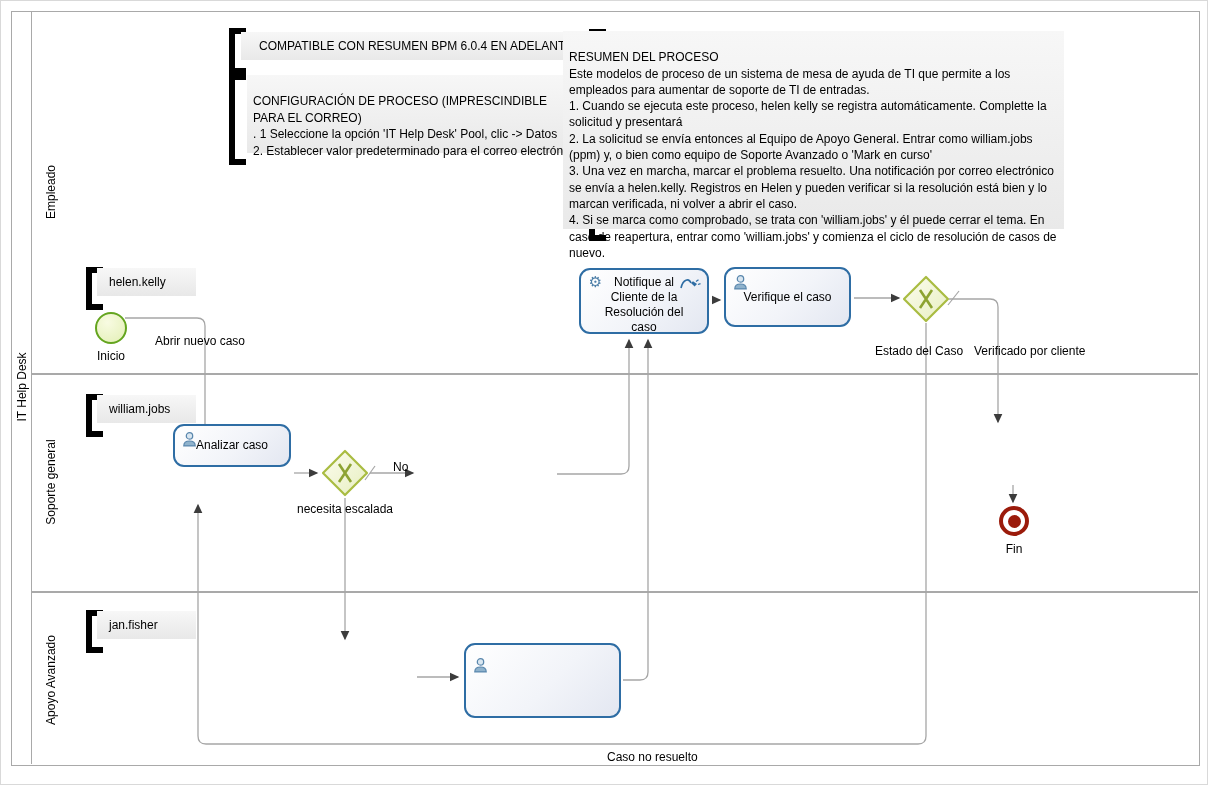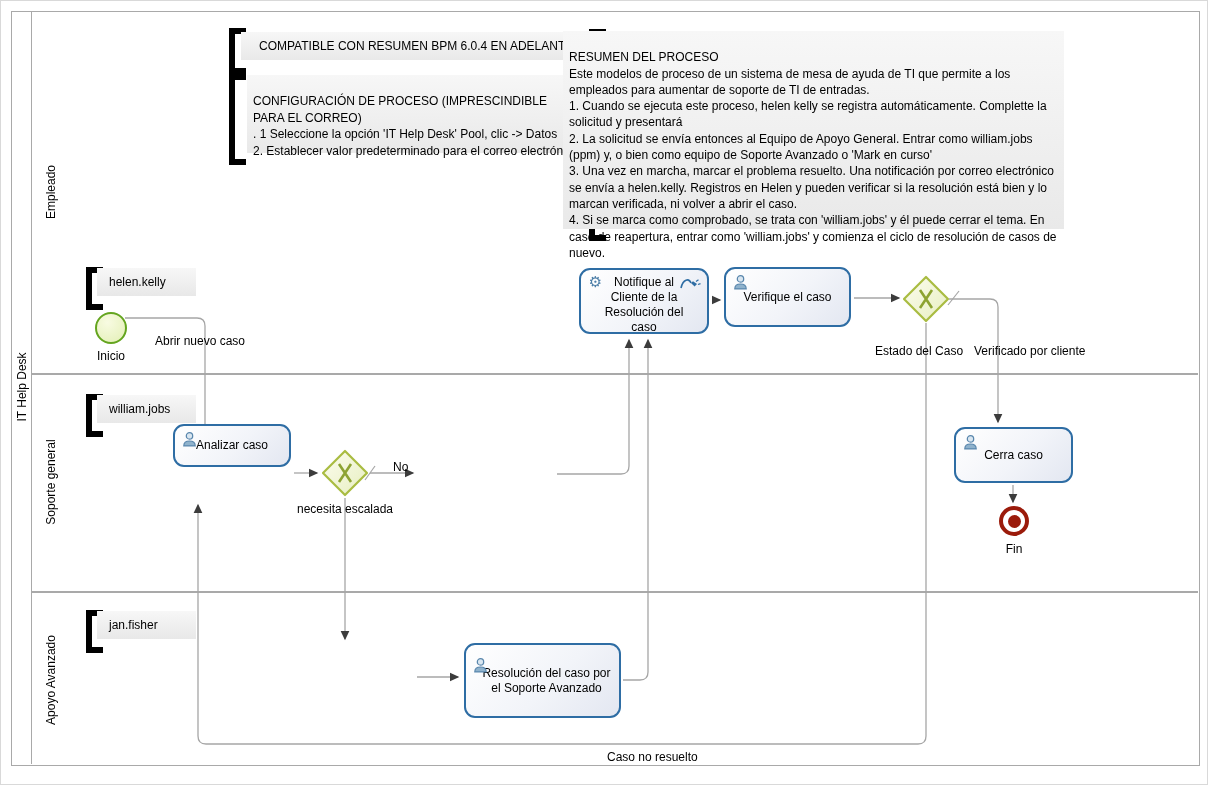--- a/index.html
+++ b/index.html
@@ -157,39 +157,29 @@
   <div class="task" style="left:723px; top:266px; width:127px; height:60px;">
     <span class="ticon">
       <svg viewBox="0 0 16 16" width="17" height="17">
           <circle cx="8" cy="4.6" r="3" fill="#d9e6f0" stroke="#5a87ad" stroke-width="1.2"></circle>
           <path d="M2.6,14 q0,-4.6 5.4,-4.6 q5.4,0 5.4,4.6 z" fill="#8fb2cc" stroke="#5a87ad" stroke-width="1.1"></path>
         </svg>
     </span>
     <span class="task-label">Verifique el caso</span>
   </div>
 
-  <div class="task" style="left:953px; top:426px; width:119px; height:56px;">
-    <span class="ticon">
-      <svg viewBox="0 0 16 16" width="17" height="17">
-          <circle cx="8" cy="4.6" r="3" fill="#d9e6f0" stroke="#5a87ad" stroke-width="1.2"></circle>
-          <path d="M2.6,14 q0,-4.6 5.4,-4.6 q5.4,0 5.4,4.6 z" fill="#8fb2cc" stroke="#5a87ad" stroke-width="1.1"></path>
-        </svg>
-    </span>
-    <span class="task-label">Cerra caso</span>
-  </div>
 
 
   <div class="task" style="left:463px; top:642px; width:157px; height:75px;">
     <span class="ticon" style="top:12px;">
       <svg viewBox="0 0 16 16" width="17" height="17">
           <circle cx="8" cy="4.6" r="3" fill="#d9e6f0" stroke="#5a87ad" stroke-width="1.2"></circle>
           <path d="M2.6,14 q0,-4.6 5.4,-4.6 q5.4,0 5.4,4.6 z" fill="#8fb2cc" stroke="#5a87ad" stroke-width="1.1"></path>
         </svg>
     </span>
-    <span class="task-label" style="padding-left:14px;">Resolución del caso por el Soporte Avanzado</span>
   </div>
 
   <svg class="gw" style="left:320px; top:448px;" width="48" height="48">
     <defs>
         <linearGradient id="gwg" x1="0" y1="0" x2="1" y2="1">
       <stop offset="0" stop-color="#fcfdef"></stop>
           <stop offset="1" stop-color="#e7eec0"></stop>
     </linearGradient>
       </defs>
     <polygon points="24,2 46,24 24,46 2,24" fill="url(#gwg)" stroke="#a9bc41" stroke-width="2.2" stroke-linejoin="round"></polygon>

